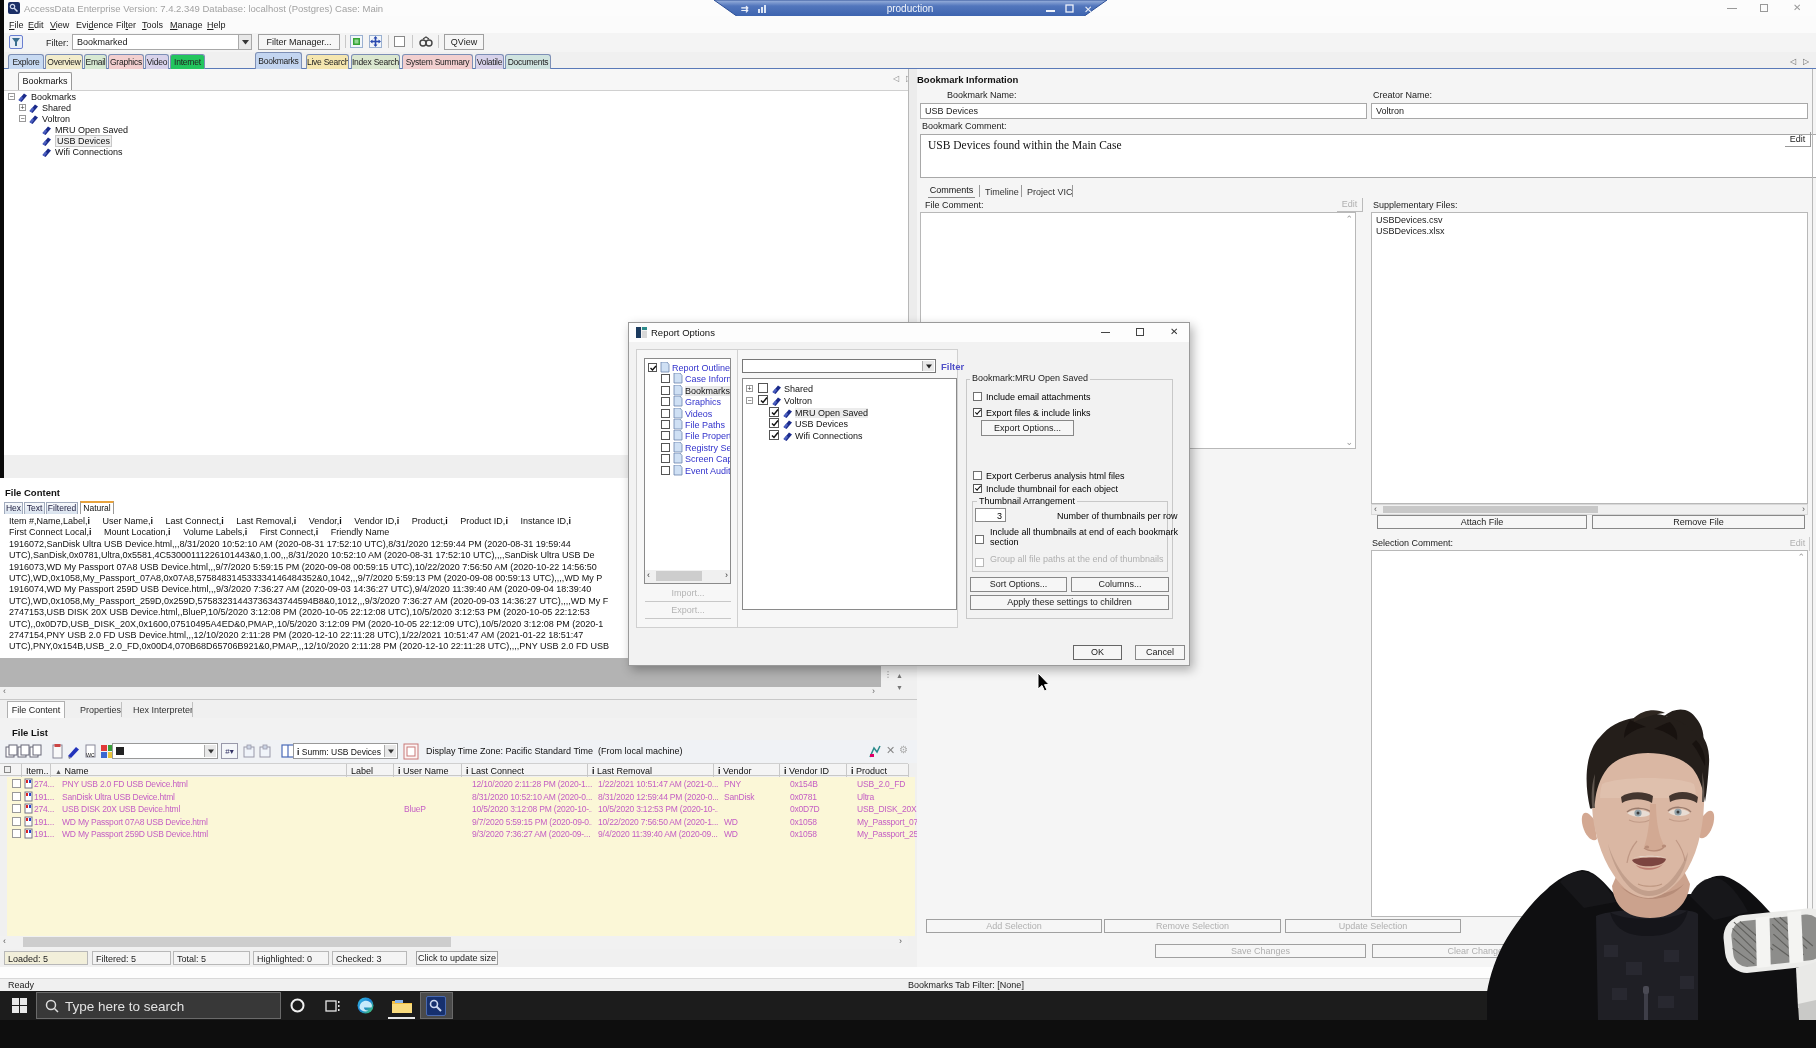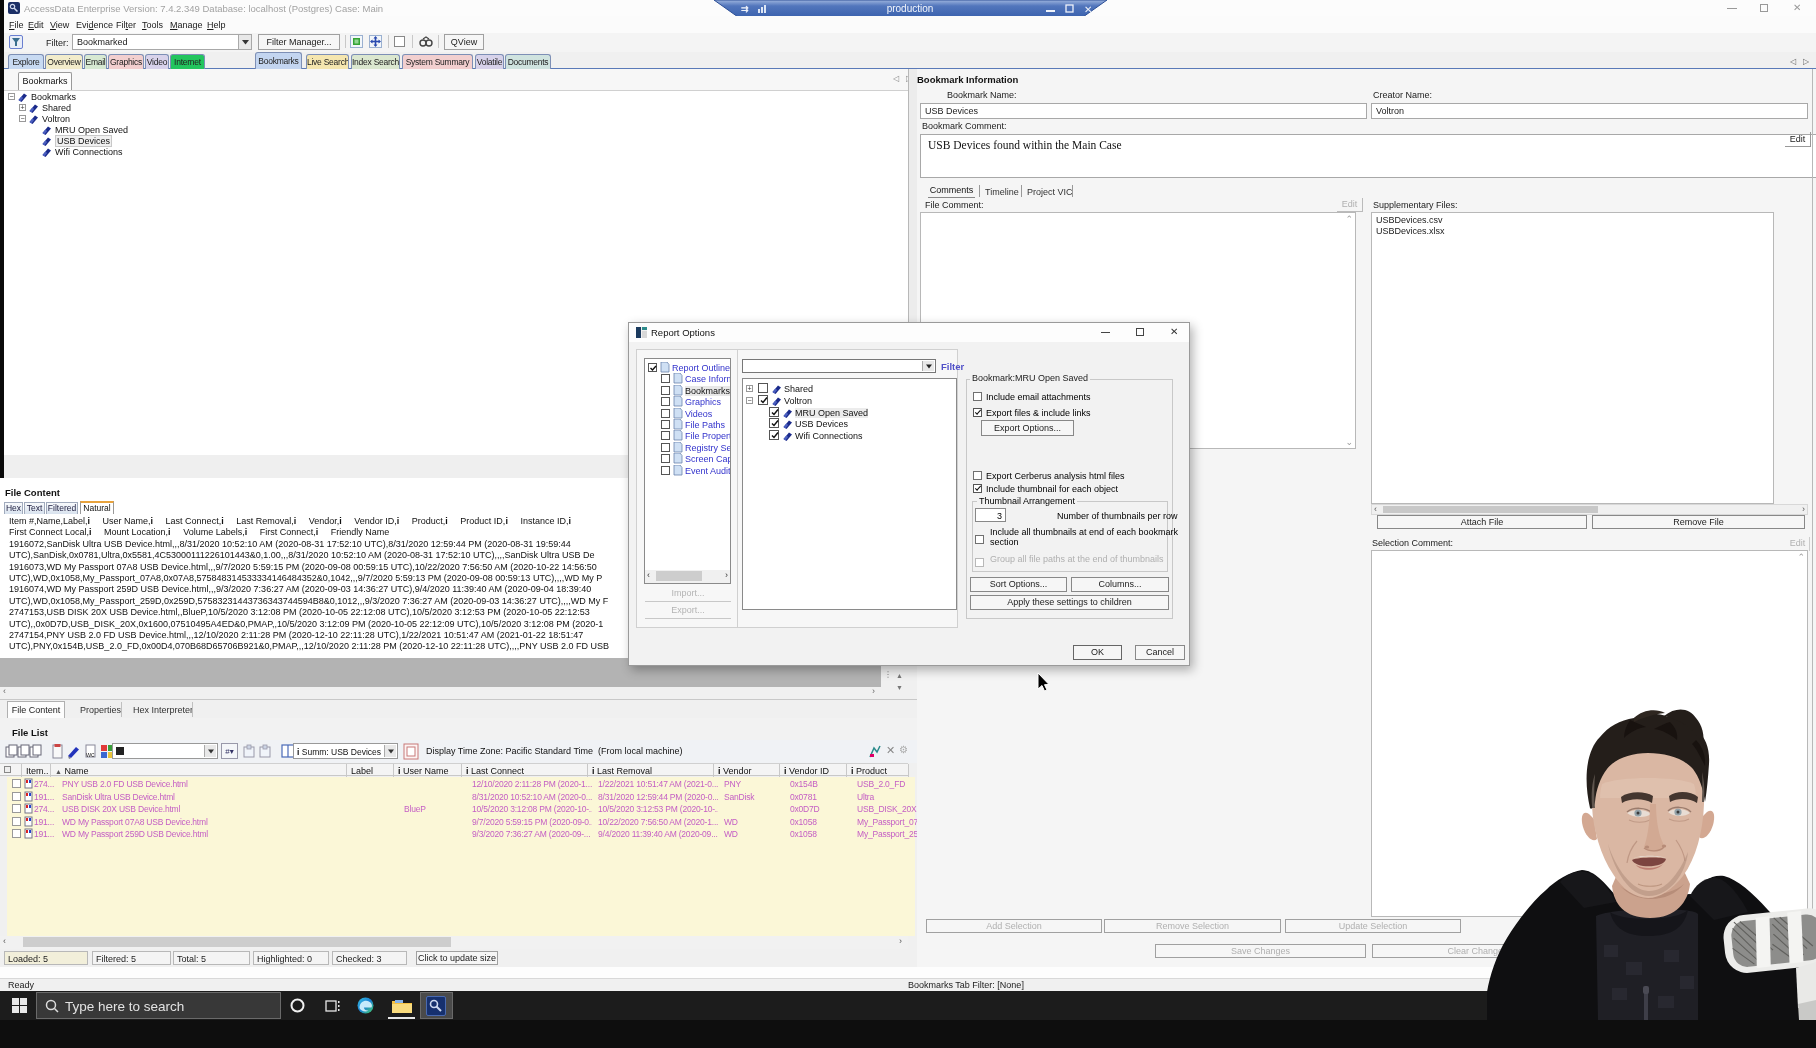--- a/index.html
+++ b/index.html
@@ -214,21 +214,21 @@
 <div class="abs" style="left:1072px;top:185px;width:1px;height:12px;background:#999;"></div>
 
 <div class="abs lbl" style="left:925px;top:200px;">File Comment:</div>
 <div class="abs" style="left:1337px;top:198px;width:26px;height:14px;border-right:1px solid #bbb;border-bottom:1px solid #bbb;font-size:9px;text-align:center;line-height:13px;color:#b0b0b0;">Edit</div>
 <div class="abs box" style="left:920px;top:212px;width:436px;height:237px;border-color:#b8b8b8;">
  <div style="position:absolute;right:2px;top:1px;color:#999;font-size:9px;">⌃</div>
  <div style="position:absolute;right:2px;bottom:1px;color:#999;font-size:9px;">⌄</div>
 </div>
 
 <div class="abs lbl" style="left:1373px;top:200px;">Supplementary Files:</div>
-<div class="abs box" style="left:1371px;top:212px;width:403px;height:292px;border-color:#b8b8b8;">
+<div class="abs box" style="left:1371px;top:212px;width:437px;height:292px;border-color:#b8b8b8;">
  <div class="t9" style="position:absolute;left:4px;top:2px;">USBDevices.csv</div>
  <div class="t9" style="position:absolute;left:4px;top:13px;">USBDevices.xlsx</div>
 </div>
 
 <div class="abs" style="left:1371px;top:504px;width:437px;height:11px;background:#f0f0f0;border:1px solid #d8d8d8;">
  <div style="position:absolute;left:2px;top:-1px;font-size:9px;color:#555;">‹</div>
  <div style="position:absolute;right:2px;top:-1px;font-size:9px;color:#555;">›</div>
  <div style="position:absolute;left:11px;top:1px;width:215px;height:7px;background:#c8c8c8;"></div>
 </div>
 <div class="abs btn" style="left:1377px;top:515px;width:210px;height:14px;line-height:12px;border-color:#888;">Attach File</div>

